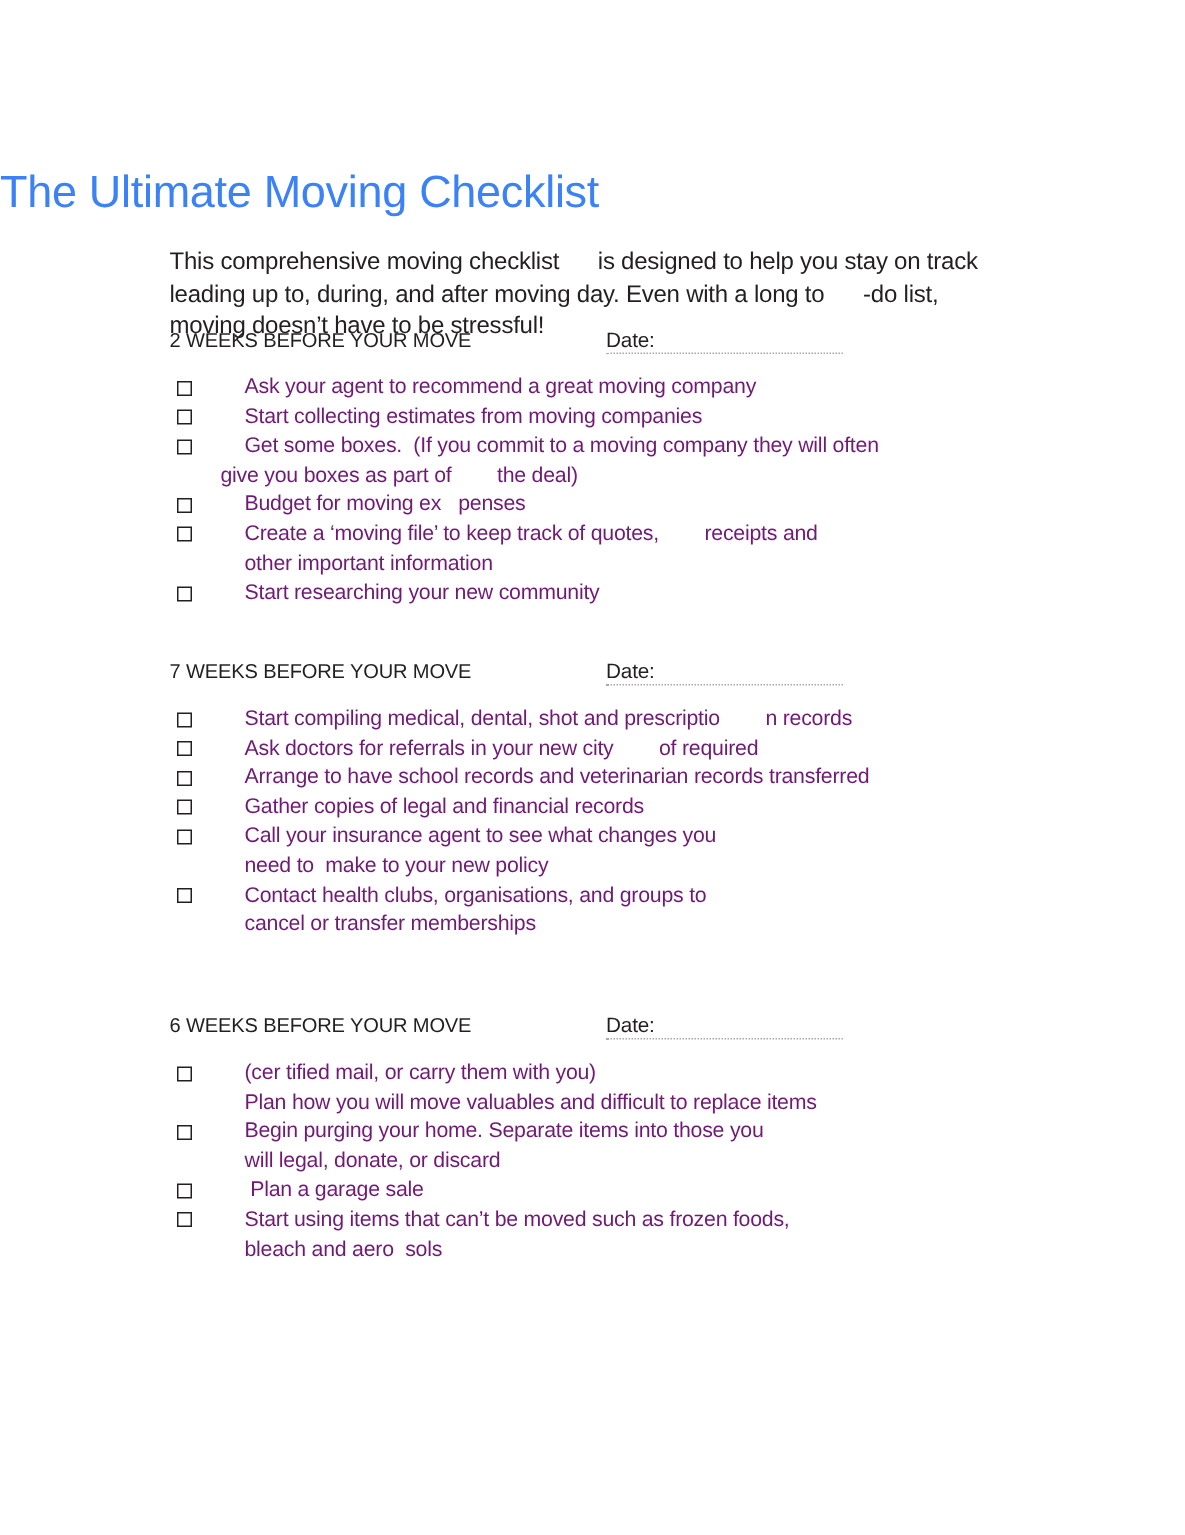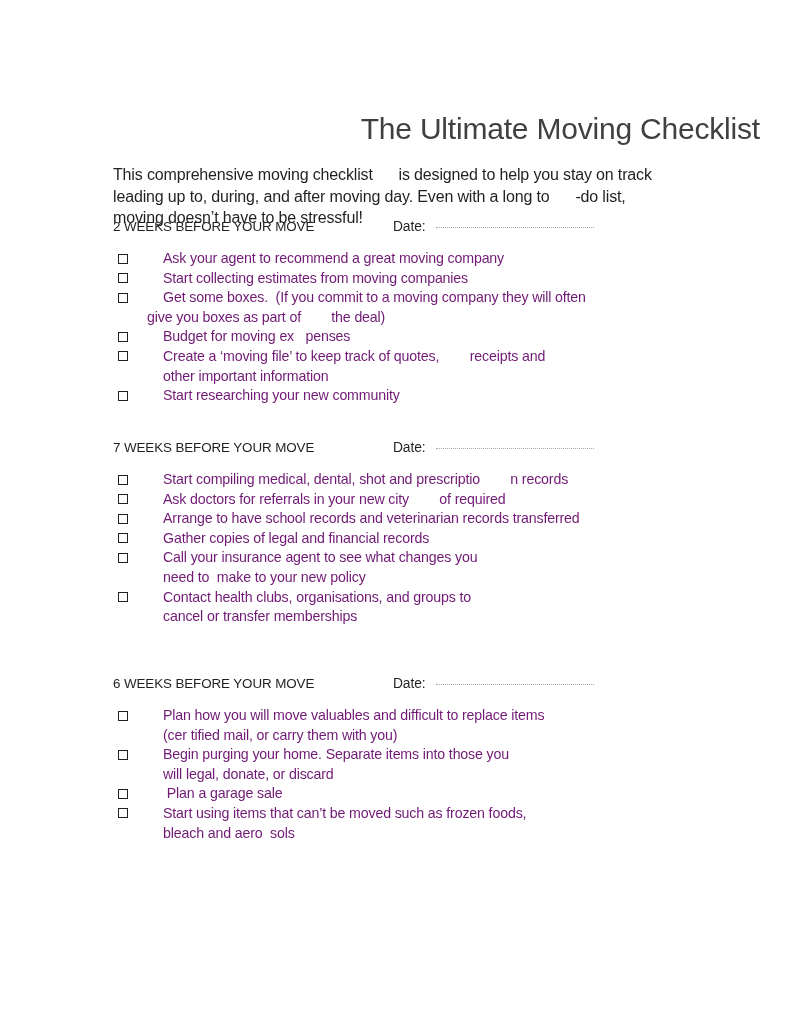--- a/index.html
+++ b/index.html
@@ -22,25 +22,25 @@
     background: #ffffff;
     overflow: hidden;
   }
 
   
   .doc-title {
     position: absolute;
     left: 0;
     top: 92px;
     width: 760px;
-    text-align: right;
+    text-align: left;
     font-size: 30px;
     font-weight: 400;
     letter-spacing: -0.2px;
-    color: #404040;
+    color: #3b82f6;
     white-space: nowrap;
   }
 
   
   .intro {
     position: absolute;
     left: 113px;
     top: 148px;
     width: 560px;
     font-size: 16px;
@@ -69,20 +69,21 @@
     left: 0;
     top: 0;
     white-space: nowrap;
   }
   .date-group {
     position: absolute;
     left: 280px;
     top: 0;
     display: flex;
     align-items: baseline;
+    flex-direction: column;
   }
   .date-label {
     font-size: 13.8px;
     color: #231f20;
     white-space: nowrap;
   }
   .date-line {
     display: inline-block;
     width: 158px;
     margin-left: 11px;
@@ -214,22 +215,22 @@
         <div class="section-head">
           <div class="section-title">6 WEEKS BEFORE YOUR MOVE</div>
           <div class="date-group">
             <span class="date-label">Date:</span>
             <span class="date-line"></span>
           </div>
         </div>
         <ul class="items">
           <li class="item">
             <span class="checkbox"></span>
+            <span class="item-text">(cer tified mail, or carry them with you)</span>
             <span class="item-text">Plan how you will move valuables and difficult to replace items</span>
-            <span class="item-text">(cer tified mail, or carry them with you)</span>
           </li>
           <li class="item">
             <span class="checkbox"></span>
             <span class="item-text">Begin purging your home. Separate items into those you</span>
             <span class="item-text">will legal, donate, or discard</span>
           </li>
           <li class="item">
             <span class="checkbox"></span>
             <span class="item-text"> Plan a garage sale</span>
           </li>

